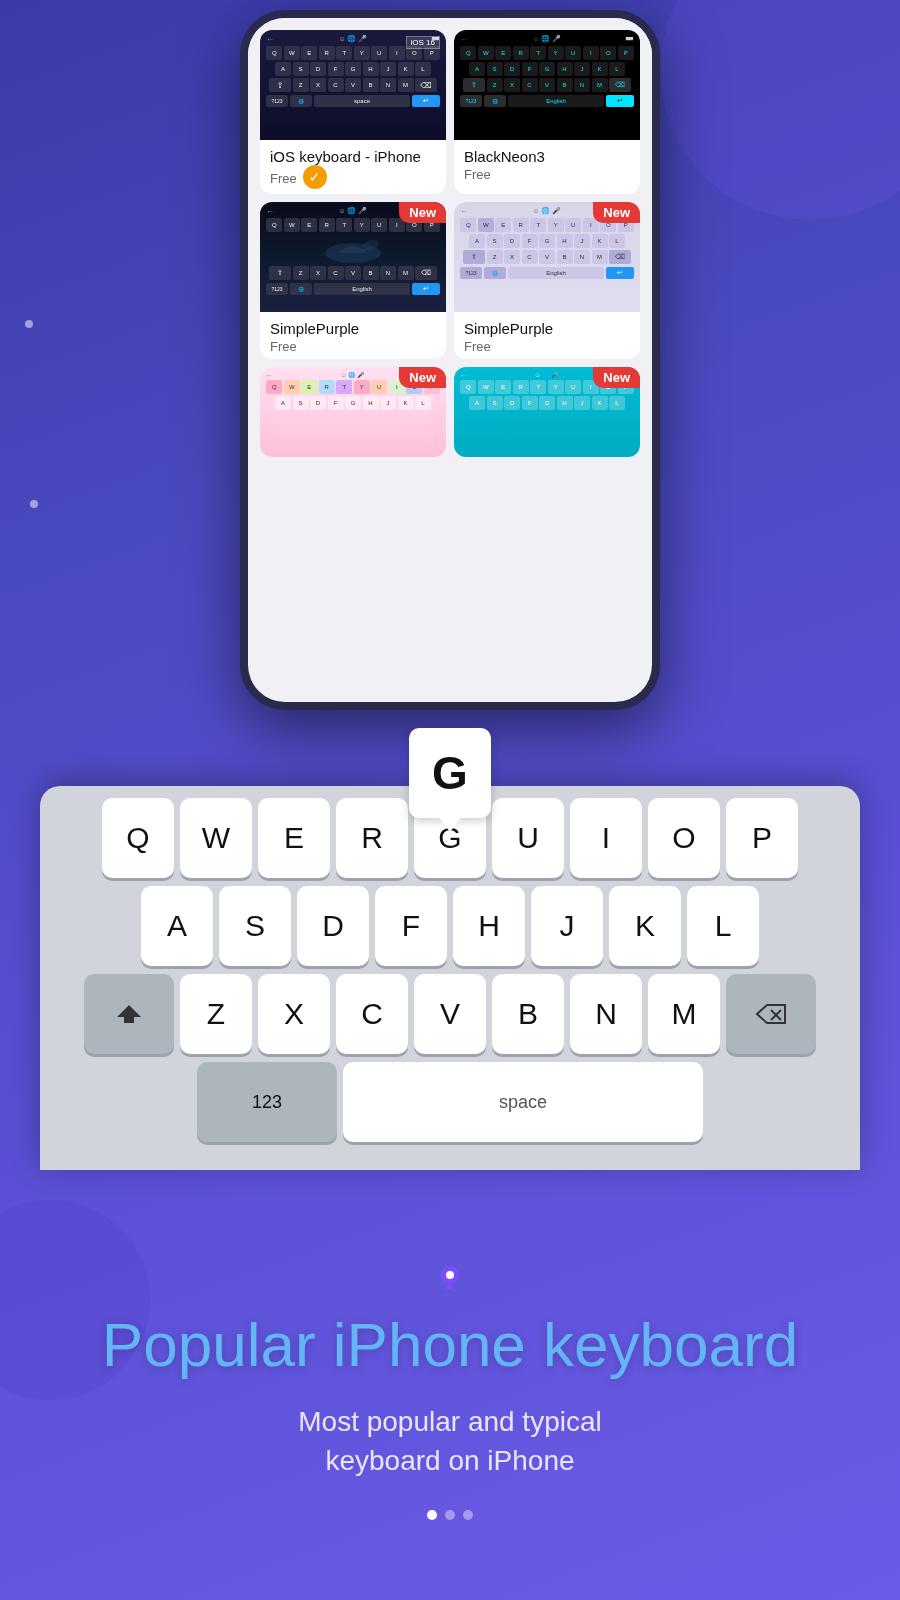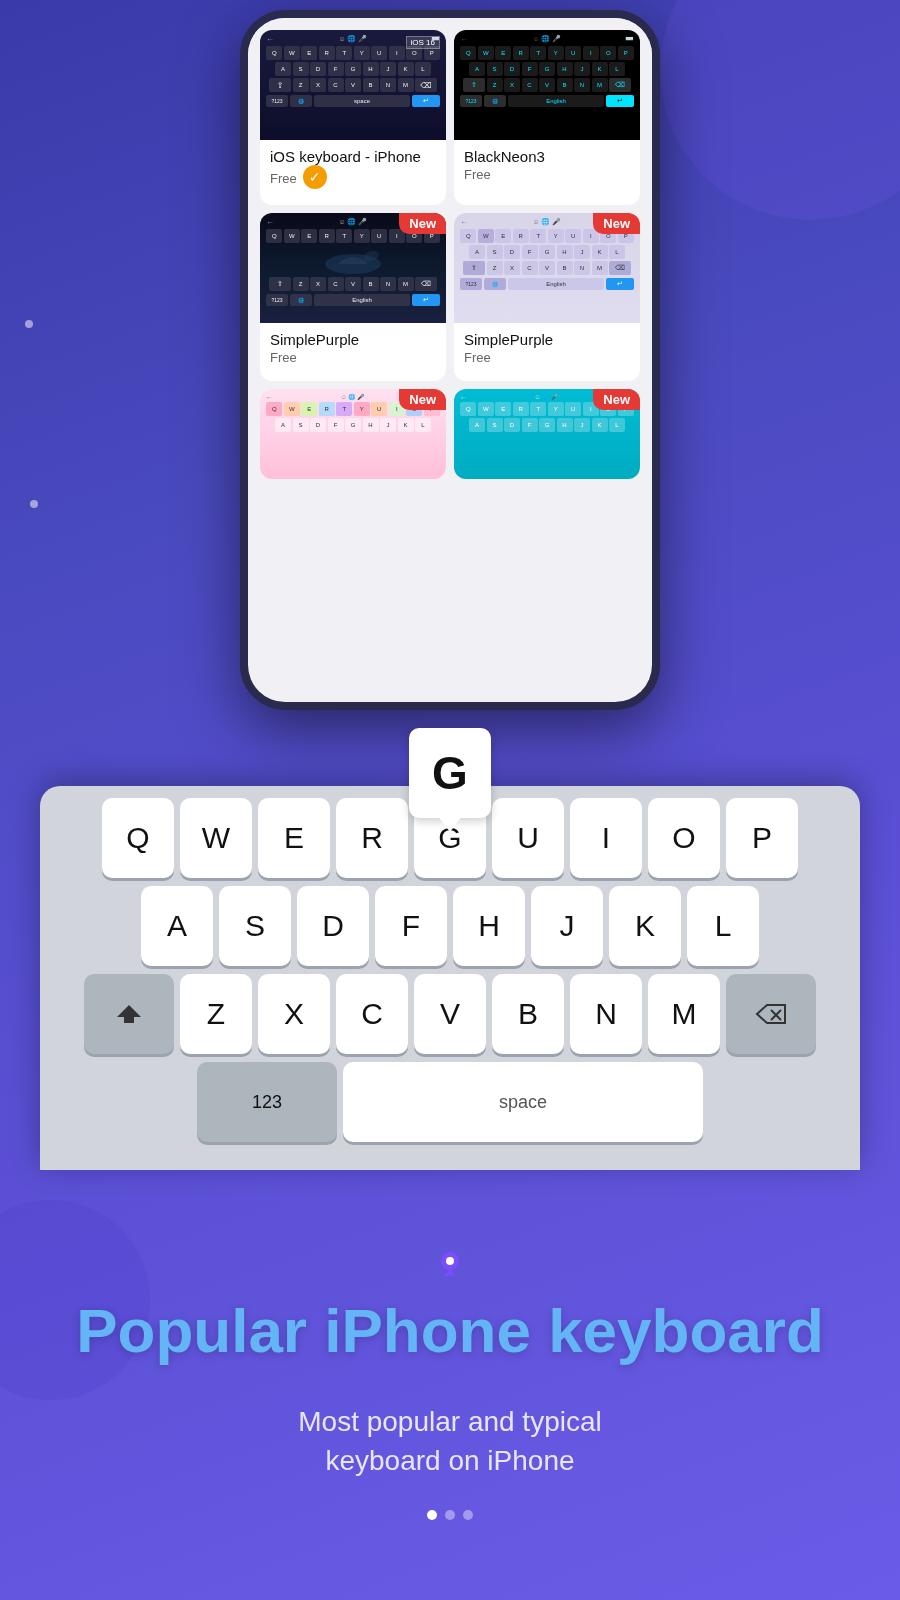--- a/index.html
+++ b/index.html
@@ -80,21 +80,21 @@
     }
 
     .keyboard-card-preview {
       width: 100%;
       height: 110px;
       position: relative;
       overflow: hidden;
     }
 
     .keyboard-card-info {
-      padding: 8px 10px 16px;
+      padding: 8px 10px 5px;
     }
 
     .keyboard-card-name {
       font-size: 15px;
       font-weight: 500;
       color: #111;
     }
 
     .keyboard-card-price {
       font-size: 13px;
@@ -351,24 +351,24 @@
       display: flex;
       flex-direction: column;
       align-items: center;
       justify-content: flex-end;
       padding-bottom: 80px;
       text-align: center;
     }
 
     .main-heading {
       font-size: 62px;
-      font-weight: 700;
+      font-weight: 400;
       color: white;
       line-height: 1.1;
-      margin-bottom: 36px;
+      margin-bottom: 22px;
       text-shadow: 0 2px 10px rgba(0,0,0,0.2);
     }
 
     .main-heading span {
       color: #64b5f6;
     }
 
     .sub-heading {
       font-size: 28px;
       color: rgba(255,255,255,0.85);

